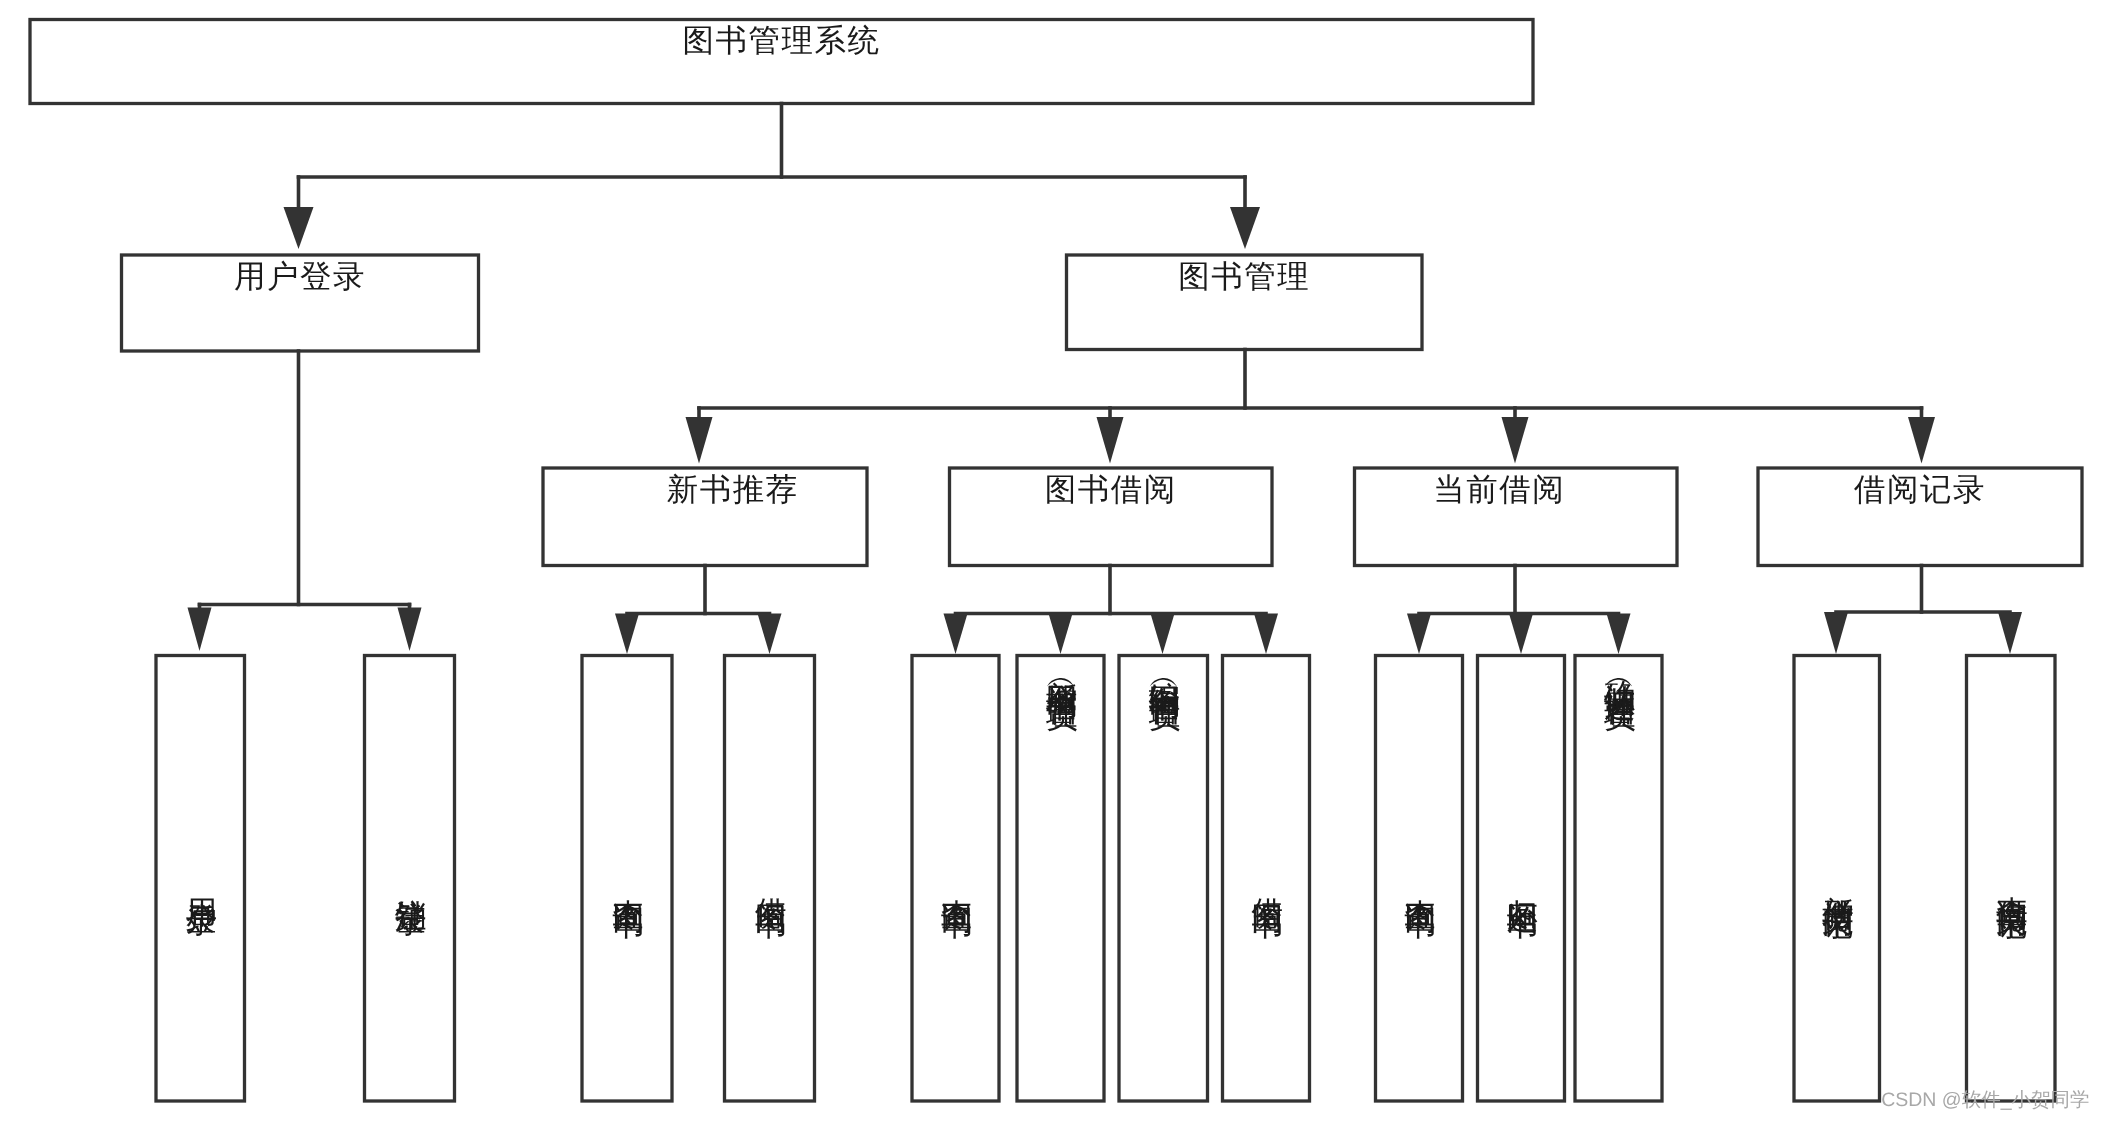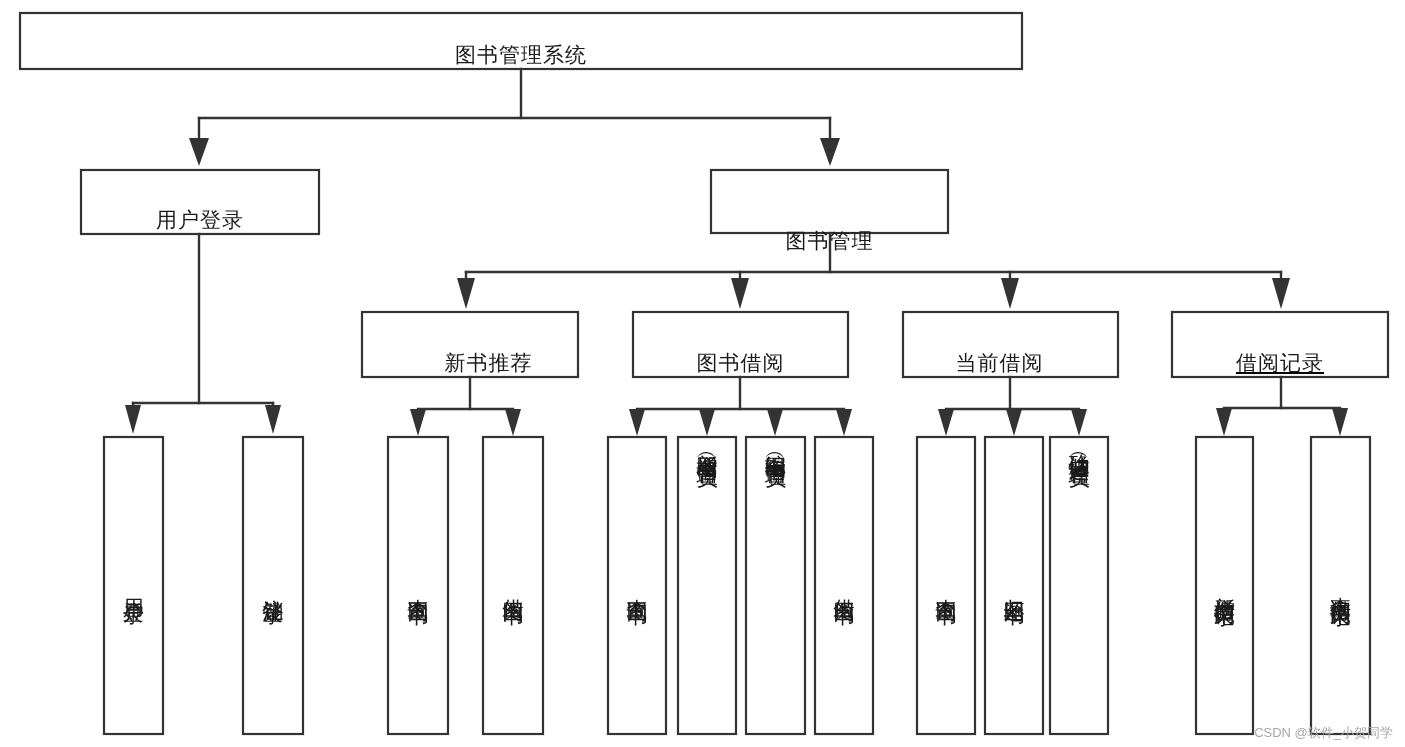--- a/index.html
+++ b/index.html
@@ -56,21 +56,21 @@
     font-size: 21px;
     line-height: 1.04;
     color: #1a1a1a;
     letter-spacing: 2px;
     white-space: nowrap;
     text-align: center;
   }
   .label-h-wrap {
     position: absolute;
     display: flex;
-    align-items: flex-end;
+    align-items: flex-start;
     justify-content: center;
     pointer-events: none;
   }
   .label-horizontal {
     font-family: "Liberation Sans", "DejaVu Sans", sans-serif;
     font-size: 21px;
     color: #1a1a1a;
     letter-spacing: 1px;
     white-space: nowrap;
   }
@@ -171,37 +171,37 @@
   </svg>
 
   <div class="label-h-wrap" style="left:20px; top:13px; width:1002px; height:56px;">
     <span class="label-horizontal">图书管理系统</span>
   </div>
 
   <div class="label-h-wrap" style="left:81px; top:170px; width:238px; height:64px;">
     <span class="label-horizontal">用户登录</span>
   </div>
 
-  <div class="label-h-wrap" style="left:711px; top:170px; width:237px; height:45px;margin-top:40px;">
+  <div class="label-h-wrap" style="left:711px; top:170px; width:237px; height:45px;">
     <span class="label-horizontal">图书管理</span>
   </div>
 
   <div class="label-h-wrap" style="left:362px; top:312px; width:253px; height:65px;">
     <span class="label-horizontal">新书推荐</span>
   </div>
 
   <div class="label-h-wrap" style="left:633px; top:312px; width:215px; height:65px;border-radius:25px;">
     <span class="label-horizontal">图书借阅</span>
   </div>
 
   <div class="label-h-wrap" style="left:903px; top:312px; width:193px; height:65px;">
     <span class="label-horizontal">当前借阅</span>
   </div>
 
-  <div class="label-h-wrap" style="left:1172px; top:312px; width:216px; height:65px;text-decoration:underline;">
+  <div class="label-h-wrap" style="left:1172px; top:312px; width:216px; height:65px;">
     <span class="label-horizontal">借阅记录</span>
   </div>
 
   <div class="label-v-wrap" style="left:104px; top:437px; width:59px; height:297px;">
     <span class="label-vertical">用户登录</span>
   </div>
   <div class="label-v-wrap" style="left:243px; top:437px; width:60px; height:297px;">
     <span class="label-vertical">注销登录</span>
   </div>
 

